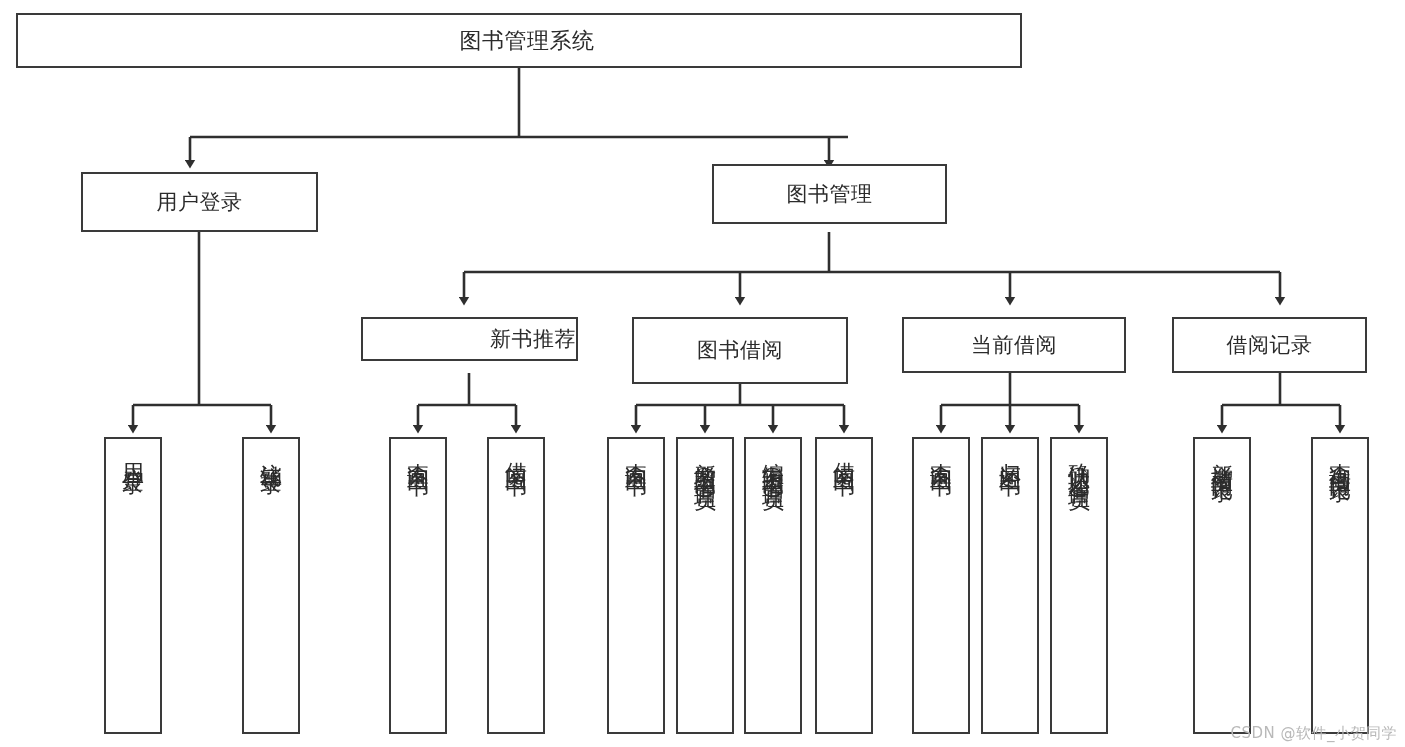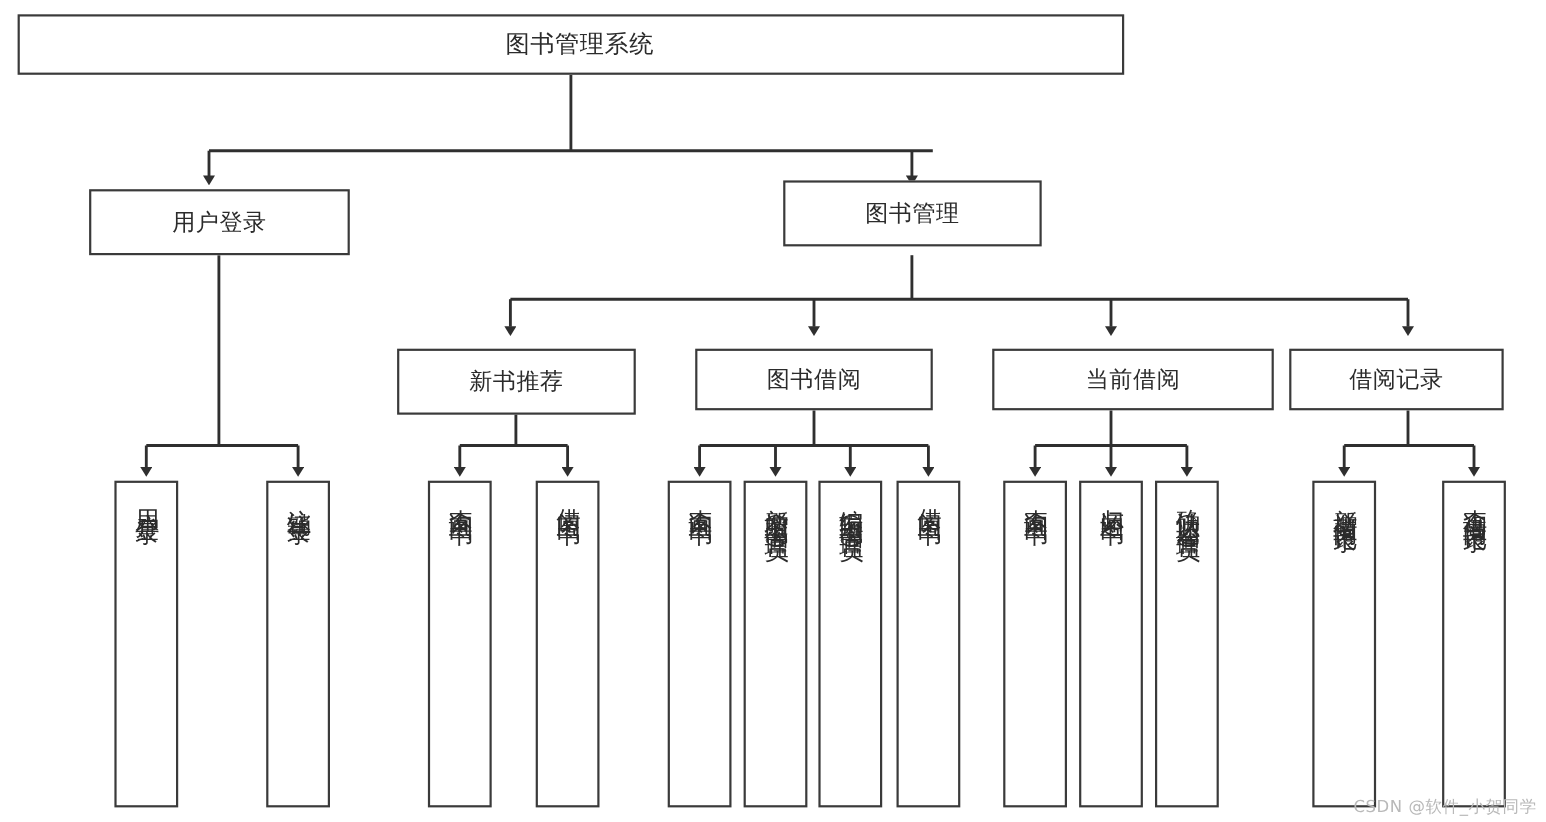--- a/index.html
+++ b/index.html
@@ -132,29 +132,29 @@
   </div>
 
   <div class="node h-node" style="left:81px; top:172px; width:237px; height:60px;">
     <span class="lbl">用户登录</span>
   </div>
 
   <div class="node h-node" style="left:712px; top:164px; width:235px; height:60px;">
     <span class="lbl">图书管理</span>
   </div>
 
-  <div class="node h-node" style="left:361px; top:317px; width:217px; height:60px;">
+  <div class="node h-node" style="left:361px; top:317px; width:217px; height:44px;justify-content:flex-end;">
     <span class="lbl">新书推荐</span>
   </div>
 
-  <div class="node h-node" style="left:632px; top:317px; width:216px; height:56px;">
+  <div class="node h-node" style="left:632px; top:317px; width:216px; height:67px;">
     <span class="lbl">图书借阅</span>
   </div>
 
-  <div class="node h-node" style="left:902px; top:317px; width:256px; height:56px;">
+  <div class="node h-node" style="left:902px; top:317px; width:224px; height:56px;">
     <span class="lbl">当前借阅</span>
   </div>
 
   <div class="node h-node" style="left:1172px; top:317px; width:195px; height:56px;">
     <span class="lbl">借阅记录</span>
   </div>
 
   <div class="node v-node" style="left:104px; top:437px; width:58px; height:297px;">
     <span class="lbl">用户登录</span>
   </div>

